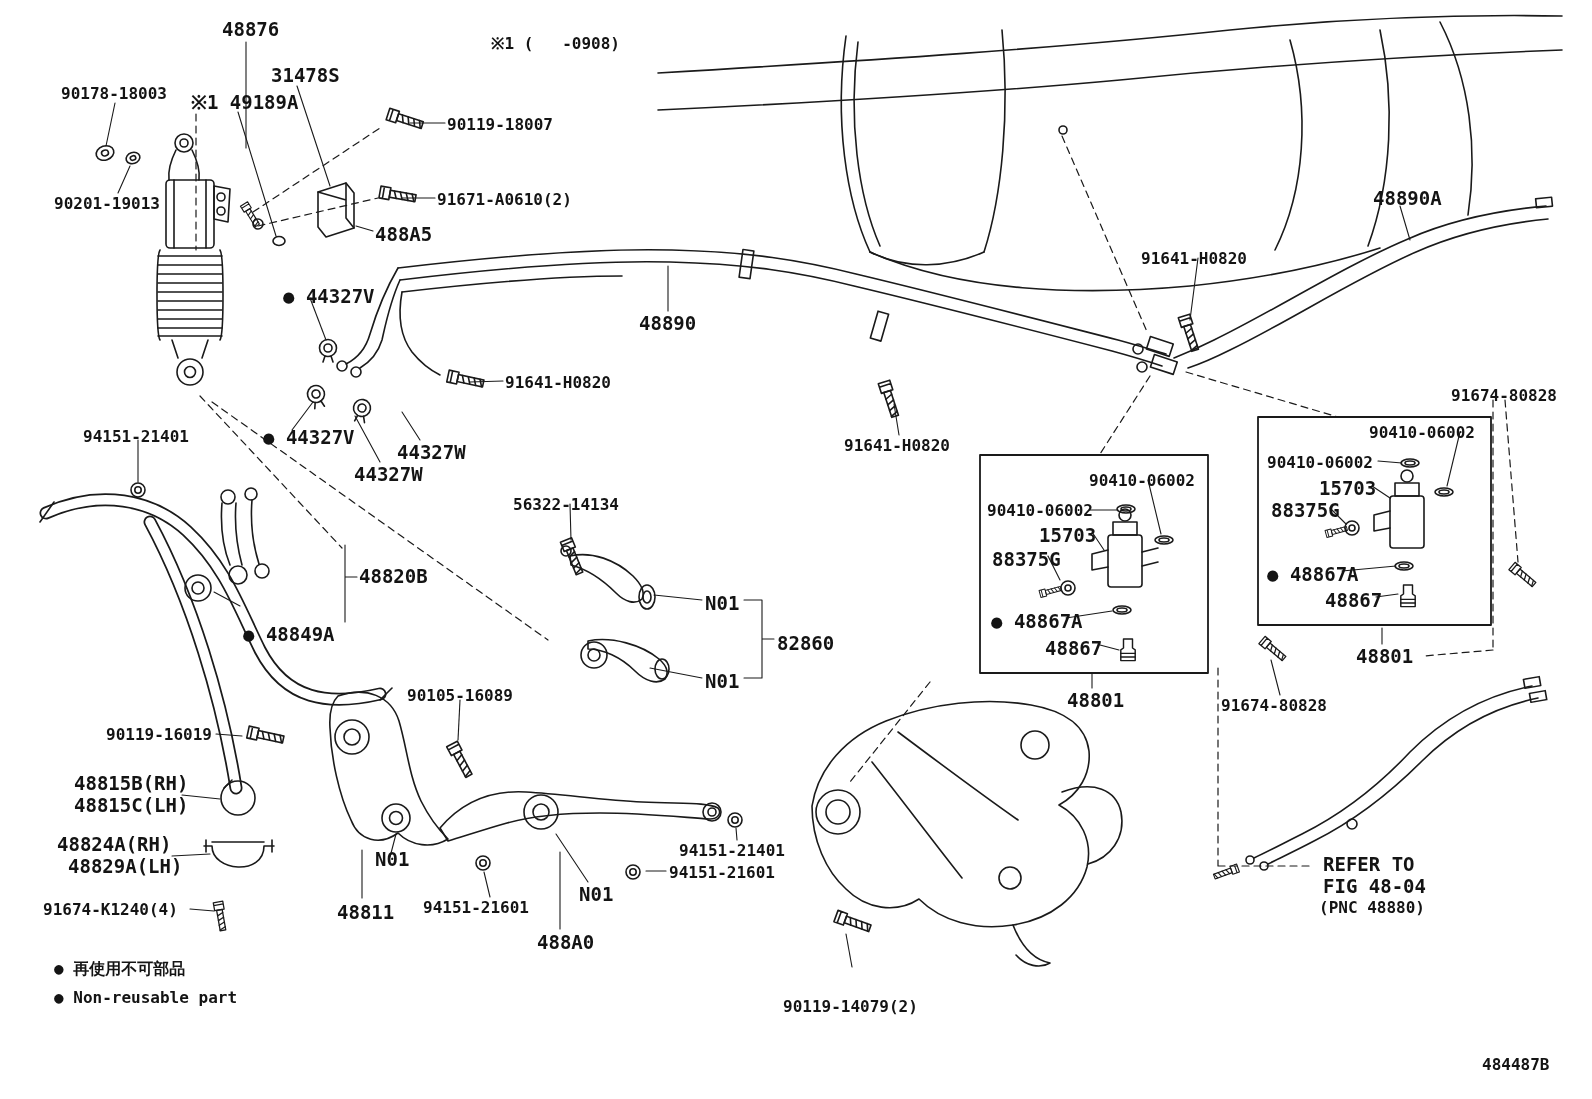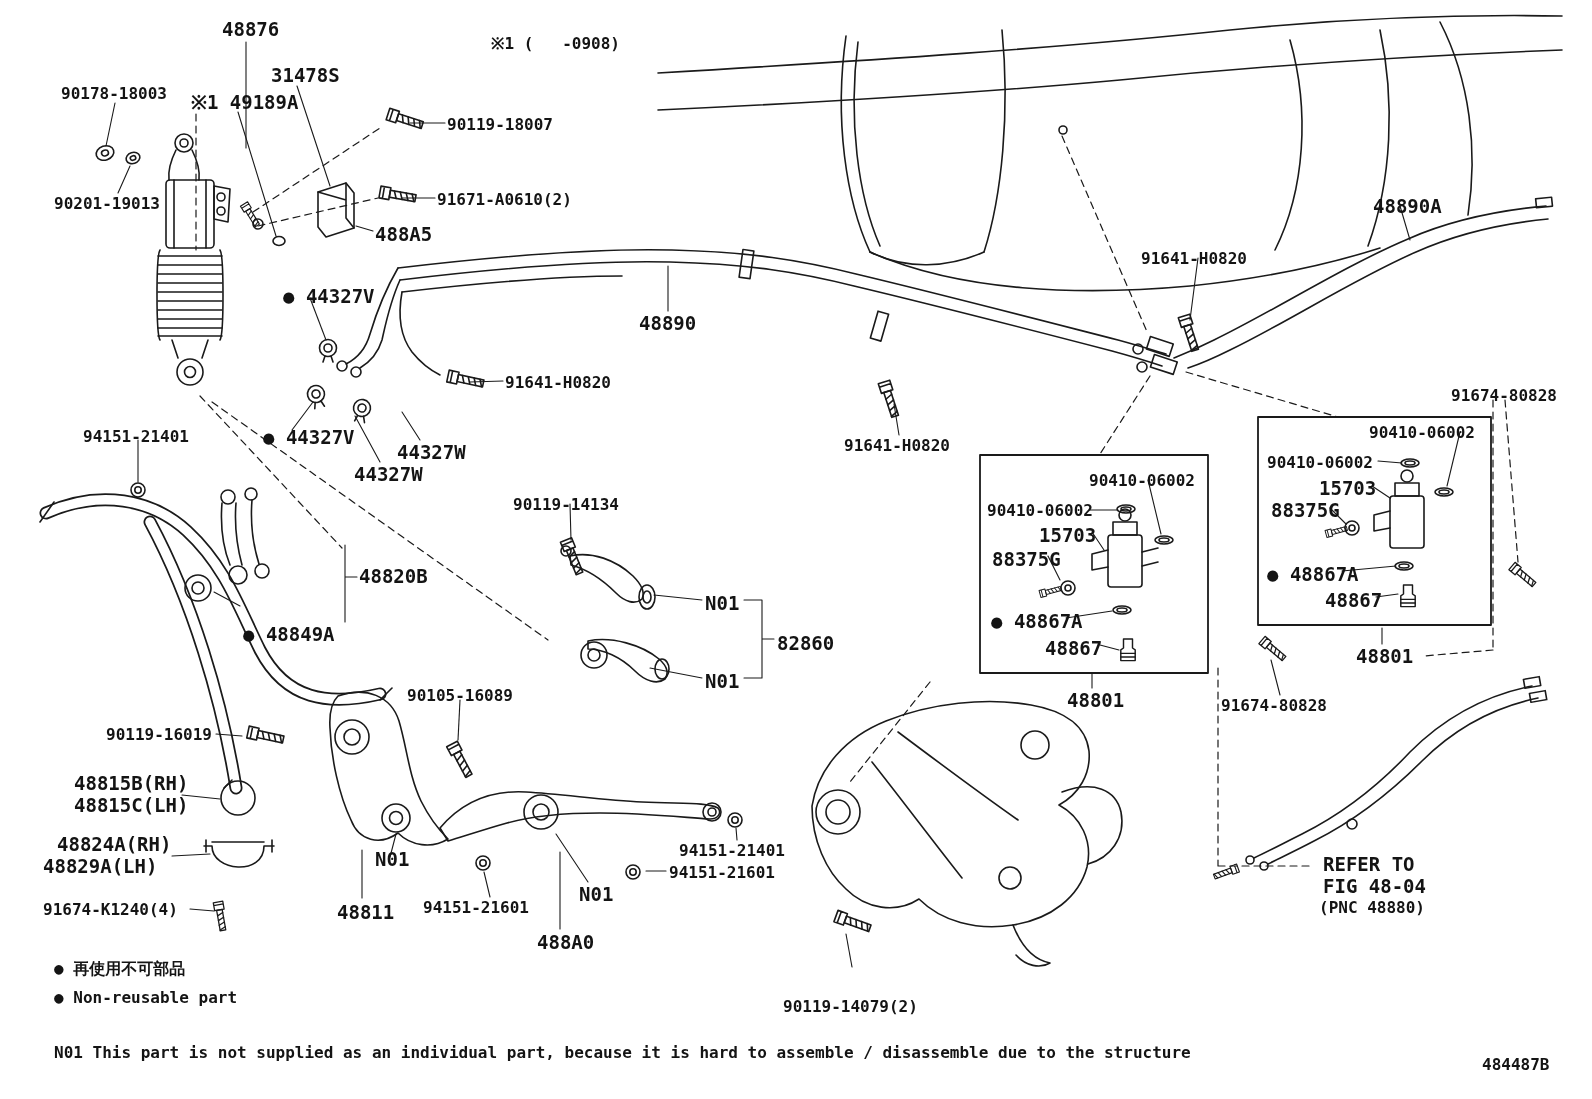--- a/index.html
+++ b/index.html
@@ -321,69 +321,68 @@
   <div class="lbl big" style="left:222px;top:19px">48876</div>
   <div class="lbl big" style="left:271px;top:65px">31478S</div>
   <div class="lbl" style="left:61px;top:85px">90178-18003</div>
   <div class="lbl big" style="left:191px;top:92px">※1 49189A</div>
   <div class="lbl" style="left:447px;top:116px">90119-18007</div>
   <div class="lbl" style="left:54px;top:195px">90201-19013</div>
   <div class="lbl" style="left:437px;top:191px">91671-A0610(2)</div>
   <div class="lbl big" style="left:375px;top:224px">488A5</div>
   <div class="lbl big" style="left:283px;top:286px">● 44327V</div>
   <div class="lbl big" style="left:639px;top:313px">48890</div>
-  <div class="lbl big" style="left:1373px;top:196px">48890A</div>
+  <div class="lbl big" style="left:1373px;top:188px">48890A</div>
   <div class="lbl" style="left:1141px;top:250px">91641-H0820</div>
   <div class="lbl" style="left:505px;top:374px">91641-H0820</div>
   <div class="lbl big" style="left:263px;top:427px">● 44327V</div>
   <div class="lbl big" style="left:397px;top:442px">44327W</div>
   <div class="lbl big" style="left:354px;top:464px">44327W</div>
   <div class="lbl" style="left:83px;top:428px">94151-21401</div>
   <div class="lbl" style="left:844px;top:437px">91641-H0820</div>
   <div class="lbl" style="left:1451px;top:387px">91674-80828</div>
   <div class="lbl" style="left:1369px;top:424px">90410-06002</div>
   <div class="lbl" style="left:1267px;top:454px">90410-06002</div>
   <div class="lbl big" style="left:1319px;top:478px">15703</div>
   <div class="lbl big" style="left:1271px;top:500px">88375G</div>
   <div class="lbl" style="left:1089px;top:472px">90410-06002</div>
   <div class="lbl" style="left:987px;top:502px">90410-06002</div>
   <div class="lbl big" style="left:1039px;top:525px">15703</div>
   <div class="lbl big" style="left:992px;top:549px">88375G</div>
-  <div class="lbl" style="left:513px;top:496px">90119-14134</div>
+  <div class="lbl" style="left:513px;top:496px">56322-14134</div>
   <div class="lbl big" style="left:359px;top:566px">48820B</div>
   <div class="lbl big" style="left:243px;top:624px">● 48849A</div>
   <div class="lbl big" style="left:705px;top:593px">N01</div>
   <div class="lbl big" style="left:777px;top:633px">82860</div>
   <div class="lbl big" style="left:705px;top:671px">N01</div>
   <div class="lbl big" style="left:1267px;top:564px">● 48867A</div>
   <div class="lbl big" style="left:1325px;top:590px">48867</div>
   <div class="lbl big" style="left:991px;top:611px">● 48867A</div>
   <div class="lbl big" style="left:1045px;top:638px">48867</div>
   <div class="lbl big" style="left:1356px;top:646px">48801</div>
   <div class="lbl big" style="left:1067px;top:690px">48801</div>
   <div class="lbl" style="left:407px;top:687px">90105-16089</div>
   <div class="lbl" style="left:106px;top:726px">90119-16019</div>
   <div class="lbl" style="left:1221px;top:697px">91674-80828</div>
   <div class="lbl big" style="left:74px;top:773px">48815B(RH)</div>
   <div class="lbl big" style="left:74px;top:795px">48815C(LH)</div>
   <div class="lbl big" style="left:57px;top:834px">48824A(RH)</div>
-  <div class="lbl big" style="left:43px;top:856px">48829A(LH)</div>
+  <div class="lbl big" style="left:68px;top:856px">48829A(LH)</div>
   <div class="lbl" style="left:43px;top:901px">91674-K1240(4)</div>
   <div class="lbl big" style="left:375px;top:849px">N01</div>
   <div class="lbl big" style="left:337px;top:902px">48811</div>
   <div class="lbl" style="left:679px;top:842px">94151-21401</div>
   <div class="lbl" style="left:669px;top:864px">94151-21601</div>
   <div class="lbl" style="left:423px;top:899px">94151-21601</div>
   <div class="lbl big" style="left:579px;top:884px">N01</div>
   <div class="lbl big" style="left:537px;top:932px">488A0</div>
   <div class="lbl" style="left:783px;top:998px">90119-14079(2)</div>
   <div class="lbl big" style="left:1323px;top:854px">REFER TO</div>
   <div class="lbl big" style="left:1323px;top:876px">FIG 48-04</div>
   <div class="lbl" style="left:1319px;top:899px">(PNC 48880)</div>
   <div class="lbl" style="left:491px;top:35px">※1 (   -0908)</div>
 
   <div class="lbl" style="left:54px;top:960px">● 再使用不可部品</div>
   <div class="lbl" style="left:54px;top:989px">● Non-reusable part</div>
-  <div class="lbl" style="left:54px;top:1044px">N01 This part is not supplied as an individual part, because it is hard to assemble / disassemble due to the structure</div>
 
   <div class="lbl" style="left:1482px;top:1056px">484487B</div>
 
 </div>
 
 </body></html>

